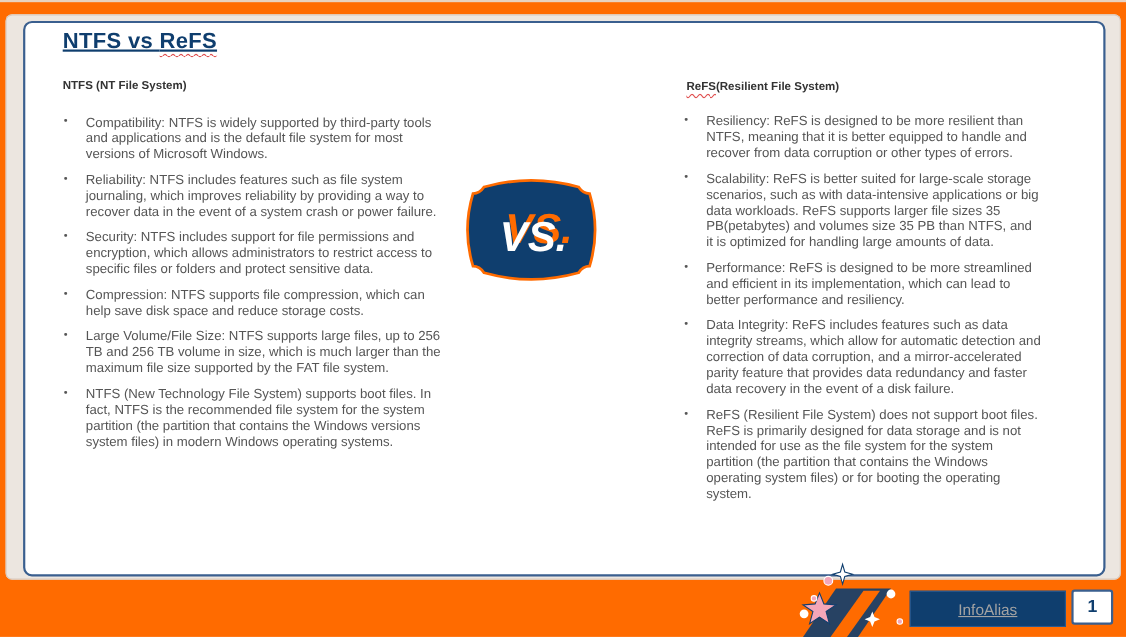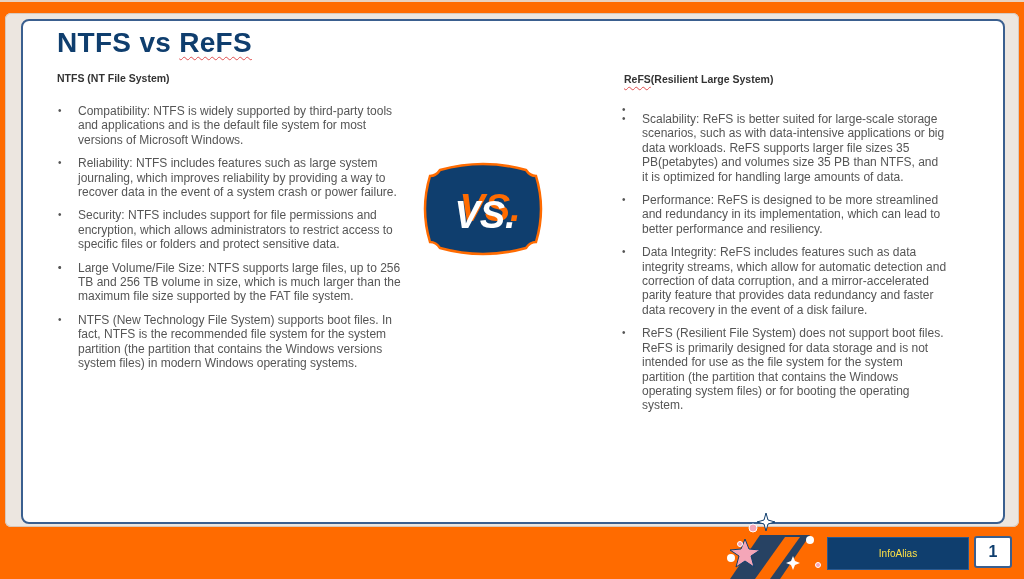--- a/index.html
+++ b/index.html
@@ -14,40 +14,40 @@
     position: absolute; left: 5px; top: 13px; width: 1014px; height: 514px;
     background: #ECE6E0; border-radius: 6px;
     box-shadow: inset 0 0 0 1px #d8c8bc;
   }
   .card {
     position: absolute; left: 21px; top: 19px; width: 980px; height: 501px;
     background: #ffffff; border: 2px solid #3A5F8F; border-radius: 8px;
   }
   .title {
     position: absolute; left: 57px; top: 27px;
-    font-size: 28px; font-weight: bold; color: #0F3E6E; letter-spacing: 0.3px;
+    font-size: 20px; font-weight: bold; color: #0F3E6E; letter-spacing: 0.3px; text-decoration: underline;
   }
   .title .squig { text-decoration: underline wavy #e05050; text-decoration-thickness: 1px; text-underline-offset: 4px; }
   .subhead {
     position: absolute; font-size: 10.5px; font-weight: bold; color: #333;
   }
   .subhead .squig { text-decoration: underline wavy #e05050; text-decoration-thickness: 1px; text-underline-offset: 3px; }
   ul.bullets {
     position: absolute; margin: 0; padding: 0; list-style: none;
     font-size: 12px; line-height: 14.4px; color: #555;
   }
   ul.bullets li { position: relative; padding-left: 20px; margin-bottom: 9px; }
   ul.bullets li .dot {
     position: absolute; left: 0; top: 0; font-size: 10px; color: #555;
   }
   .vs-wrap { position: absolute; left: 418px; top: 162px; width: 130px; height: 94px; }
   .footer-box {
     position: absolute; left: 827px; top: 537px; width: 140px; height: 31px;
     background: #0F3E6E; border: 1px solid #2a5a90;
-    color: #fde047; font-size: 10px; display: flex; align-items: center; justify-content: center;
+    color: #a3a3a3; font-size: 14px; display: flex; align-items: center; justify-content: center; text-decoration: underline;
   }
   .page-box {
     position: absolute; left: 974px; top: 536px; width: 38px; height: 32px;
     background: #ffffff; border: 2px solid #3A5F8F; border-radius: 3px;
     color: #0F3E6E; font-size: 16px; font-weight: bold;
     display: flex; align-items: center; justify-content: center; box-sizing: border-box;
   }
   .deco { position: absolute; left: 700px; top: 505px; width: 130px; height: 74px; }
 </style>
 </head>
@@ -55,35 +55,35 @@
 
 <div class="topline"></div>
 <div class="beige"></div>
 
 <div class="card"></div>
 
 <div class="title"><span>NTFS vs </span><span class="squig">ReFS</span></div>
 
 <div class="subhead" style="left:57px; top:72px;">NTFS (NT File System)</div>
 
-<div class="subhead" style="left:624px; top:73px;"><span class="squig">ReFS</span><span>(Resilient Large System)</span></div>
+<div class="subhead" style="left:624px; top:73px;"><span class="squig">ReFS</span><span>(Resilient File System)</span></div>
 
 <ul class="bullets" style="left:58px; top:104px; width:345px;">
   <li><span class="dot">•</span><span>Compatibility: NTFS is widely supported by third-party tools and applications and is the default file system for most versions of Microsoft Windows.</span></li>
-  <li><span class="dot">•</span><span>Reliability: NTFS includes features such as large system journaling, which improves reliability by providing a way to recover data in the event of a system crash or power failure.</span></li>
+  <li><span class="dot">•</span><span>Reliability: NTFS includes features such as file system journaling, which improves reliability by providing a way to recover data in the event of a system crash or power failure.</span></li>
   <li><span class="dot">•</span><span>Security: NTFS includes support for file permissions and encryption, which allows administrators to restrict access to specific files or folders and protect sensitive data.</span></li>
-  <li><span class="dot">•</span></li>
+  <li><span class="dot">•</span><span>Compression: NTFS supports file compression, which can help save disk space and reduce storage costs.</span></li>
   <li><span class="dot">•</span><span>Large Volume/File Size: NTFS supports large files, up to 256 TB  and 256 TB  volume in size, which is much larger than the maximum file size supported by the FAT file system.</span></li>
   <li><span class="dot">•</span><span>NTFS (New Technology File System) supports boot files. In fact, NTFS is the recommended file system for the system partition (the partition that contains the Windows versions system files) in modern Windows operating systems.</span></li>
 </ul>
 
 <ul class="bullets" style="left:622px; top:103px; width:325px;">
-  <li><span class="dot">•</span></li>
+  <li><span class="dot">•</span><span>Resiliency: ReFS is designed to be more resilient than NTFS, meaning that it is better equipped to handle and recover from data corruption or other types of errors.</span></li>
   <li><span class="dot">•</span><span>Scalability: ReFS is better suited for large-scale storage scenarios, such as with data-intensive applications or big data workloads. ReFS supports larger file sizes 35 PB(petabytes) and volumes size 35 PB  than NTFS, and it is optimized for handling large amounts of data.</span></li>
-  <li><span class="dot">•</span><span>Performance: ReFS is designed to be more streamlined and redundancy in its implementation, which can lead to better performance and resiliency.</span></li>
+  <li><span class="dot">•</span><span>Performance: ReFS is designed to be more streamlined and efficient in its implementation, which can lead to better performance and resiliency.</span></li>
   <li><span class="dot">•</span><span>Data Integrity: ReFS includes features such as data integrity streams, which allow for automatic detection and correction of data corruption, and a mirror-accelerated parity feature that provides data redundancy and faster data recovery in the event of a disk failure.</span></li>
   <li><span class="dot">•</span><span>ReFS (Resilient File System) does not support boot files. ReFS is primarily designed for data storage and is not intended for use as the file system for the system partition (the partition that contains the Windows operating system files) or for booting the operating system.</span></li>
 </ul>
 
 <div class="vs-wrap">
   <svg width="130" height="94" viewBox="0 0 130 94">
     <path d="M22,8 Q65,-4 108,8 Q112,14 118,14 Q128,47 118,80 Q112,80 108,86 Q65,98 22,86 Q18,80 12,80 Q2,47 12,14 Q18,14 22,8 Z" fill="#0F3E6E" stroke="#FF6B00" stroke-width="2.5"></path>
     <text x="69" y="63" text-anchor="middle" font-family="Liberation Sans, sans-serif" font-weight="bold" font-style="italic" font-size="38" fill="#FF6B00" transform="translate(3,-4)">VS.</text>
     <text x="67" y="66" text-anchor="middle" font-family="Liberation Sans, sans-serif" font-weight="bold" font-style="italic" font-size="38" fill="#ffffff">VS.</text>
   </svg>

